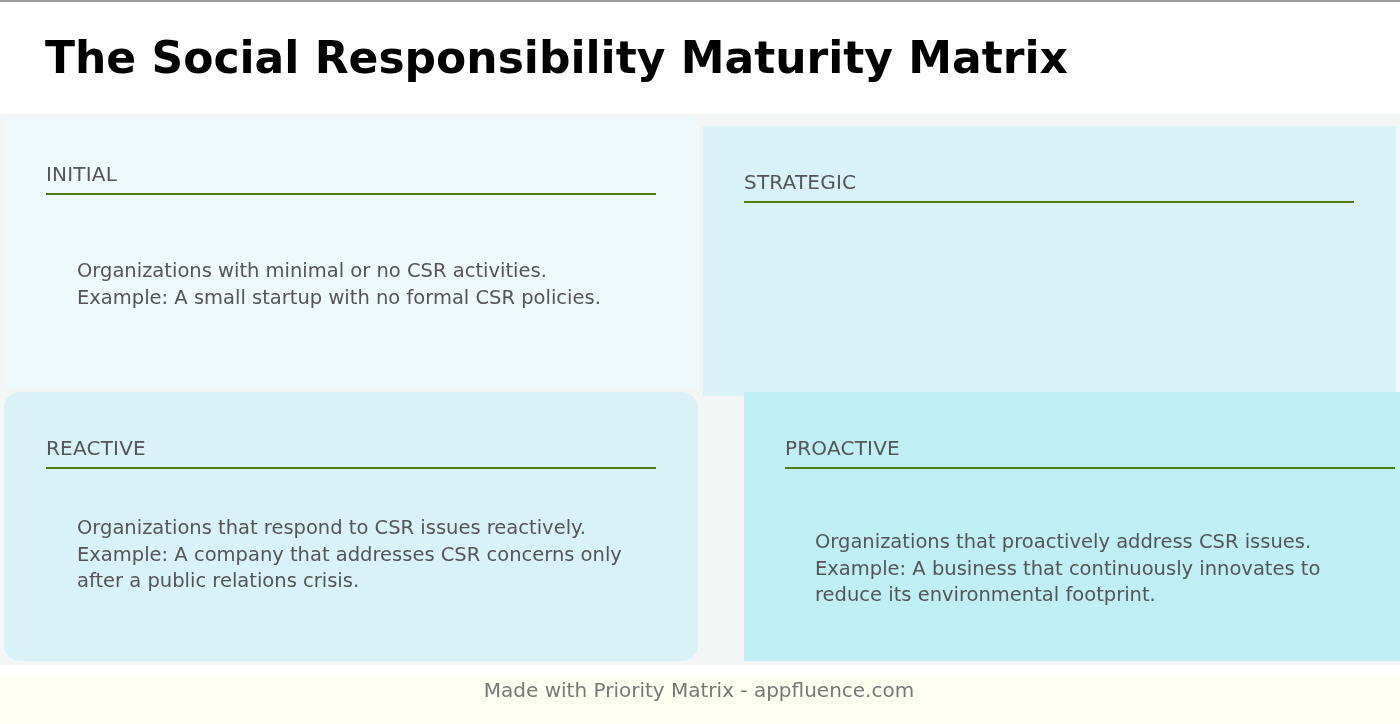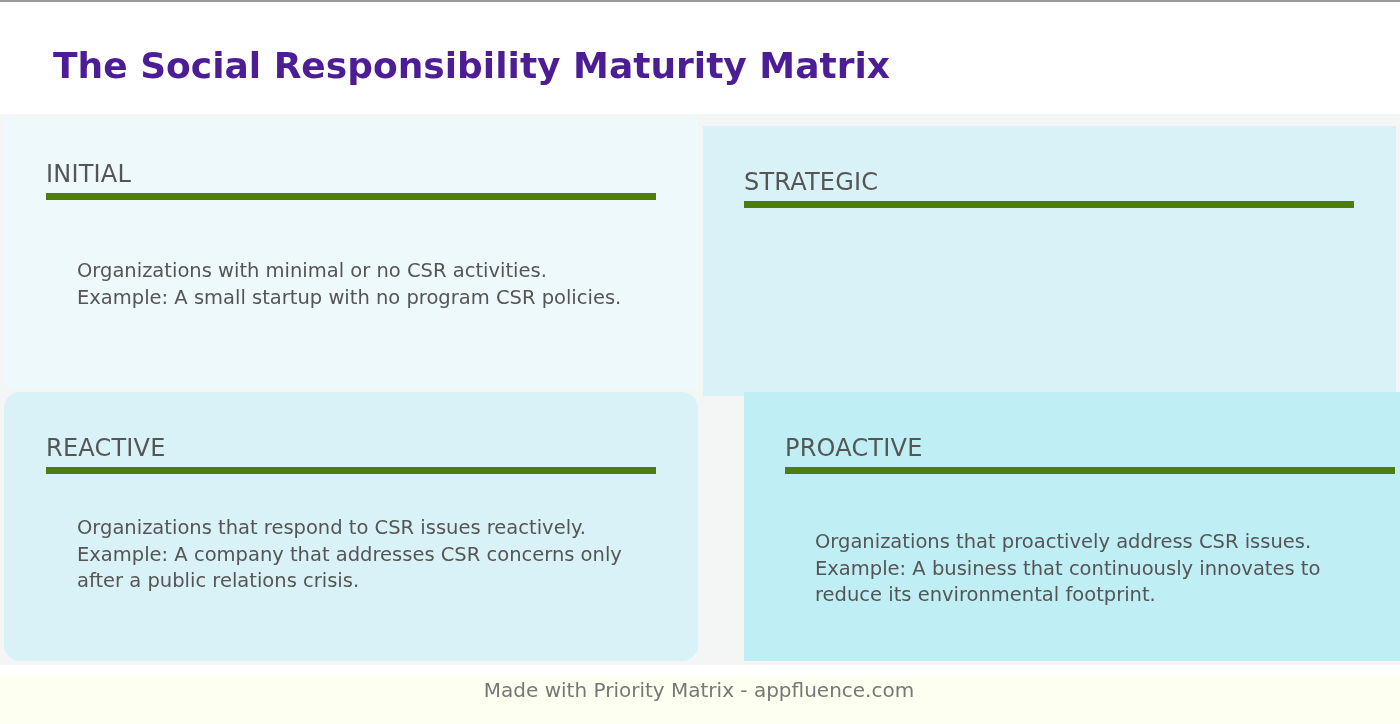--- a/index.html
+++ b/index.html
@@ -14,24 +14,24 @@
     .top-border {
       position: absolute;
       left: 0; top: 0;
       width: 1400px; height: 2px;
       background: #9a9a9a;
     }
     .page-title {
       position: absolute;
       left: 45px;
       top: 30px;
-      margin: 8px;
-      font-size: 36px;
+      margin: 0;
+      font-size: 44px;
       font-weight: bold;
-      color: #4c1d95;
+      color: #000000;
       line-height: 56px;
       white-space: nowrap;
     }
     .matrix {
       position: absolute;
       left: 0;
       top: 114px;
       width: 1400px;
       height: 551px;
       background: #f4f6f6;
@@ -43,25 +43,25 @@
     .q-initial   { left: 4px;   top: 4px;   width: 694px; height: 270px; background: #eef9fb; }
     .q-strategic { left: 703px; top: 12px;   width: 693px; height: 270px; background: #d9f2f7; }
     .q-reactive  { left: 4px;   top: 278px; width: 694px; height: 269px; background: #d9f2f7; border-radius: 16px; }
     .q-proactive { left: 744px; top: 278px; width: 693px; height: 269px; background: #bfeef4; }
 
     .q-heading {
       position: absolute;
       left: 42px;
       top: 44px;
       width: 610px;
-      font-size: 24px;
+      font-size: 20px;
       color: #555555;
       line-height: 24px;
       padding-bottom: 7px;
-      border-bottom: 7px solid #4d7c0f;
+      border-bottom: 2px solid #4d7c0f;
       letter-spacing: 0.2px;
     }
     .q-strategic .q-heading, .q-proactive .q-heading { left: 41px; }
     .q-body {
       position: absolute;
       left: 73px;
       top: 140px;
       width: 560px;
       font-size: 19.5px;
       line-height: 26.5px;
@@ -95,21 +95,21 @@
 <body>
 
 <div class="top-border"></div>
 
 <h1 class="page-title">The Social Responsibility Maturity Matrix</h1>
 
 <div class="matrix">
 
   <div class="quadrant q-initial">
     <div class="q-heading">INITIAL</div>
-    <div class="q-body">Organizations with minimal or no CSR activities. Example: A small startup with no program CSR policies.</div>
+    <div class="q-body">Organizations with minimal or no CSR activities. Example: A small startup with no formal CSR policies.</div>
   </div>
 
   <div class="quadrant q-strategic">
     <div class="q-heading">STRATEGIC</div>
   </div>
 
   <div class="quadrant q-reactive">
     <div class="q-heading">REACTIVE</div>
     <div class="q-body">Organizations that respond to CSR issues reactively. Example: A company that addresses CSR concerns only after a public relations crisis.</div>
   </div>

